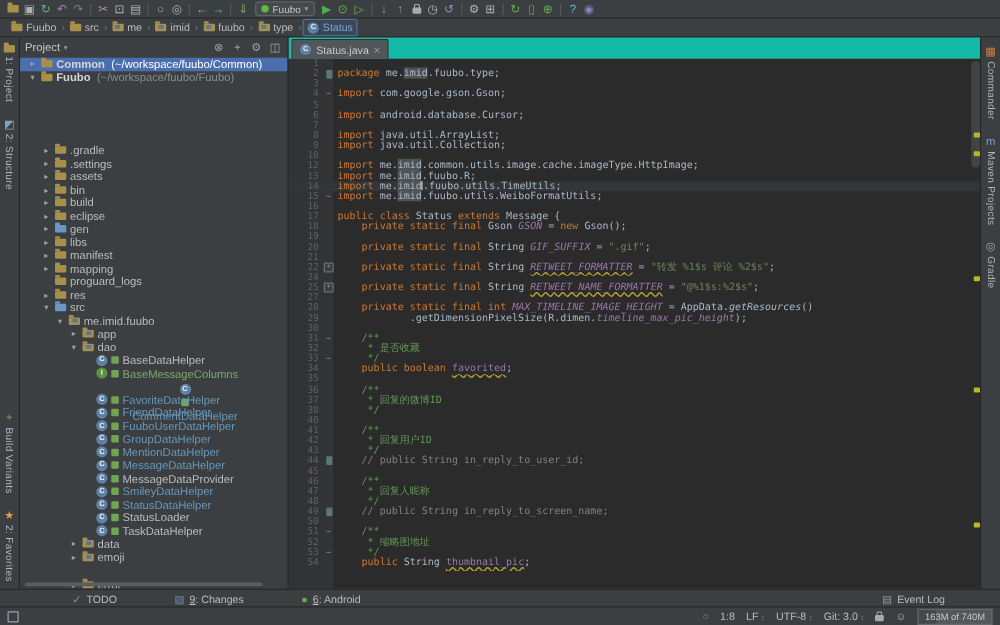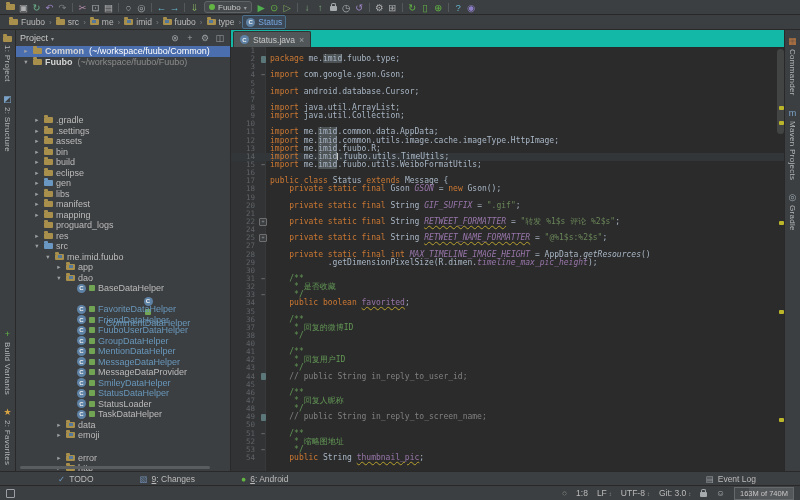--- a/index.html
+++ b/index.html
@@ -362,20 +362,26 @@
             <span class="arrow">▾</span>
             <span class="fo pk"></span>
             <span class="lbl">dao</span>
           </div>
           <div class="tree-row" style="padding-left: 50px;">
             <span class="arrow"></span>
             <span class="ci">C</span>
             <span class="badge"></span>
             <span class="lbl">BaseDataHelper</span>
           </div>
+          <div class="tree-row" style="padding-left: 50px;">
+            <span class="arrow"></span>
+            <span class="ci if">I</span>
+            <span class="badge"></span>
+            <span class="lbl t-g">BaseMessageColumns</span>
+          </div>
           <div class="tree-row" style="padding-left: 50px; flex-direction: column;">
             <span class="arrow"></span>
             <span class="ci">C</span>
             <span class="badge"></span>
             <span class="lbl t-b">CommentDataHelper</span>
           </div>
           <div class="tree-row" style="padding-left: 50px;">
             <span class="arrow"></span>
             <span class="ci">C</span>
             <span class="badge"></span>
@@ -494,21 +500,20 @@
             <div class="code-line"><span class="gut">1</span><span class="fcell"></span><span class="ctext"></span></div>
             <div class="code-line"><span class="gut">2</span><span class="fcell"><span class="vcsmark"></span></span><span class="ctext"><span class="sk">package</span><span class="sd"> me.</span><span class="sd sh">imid</span><span class="sd">.fuubo.type;</span></span></div>
             <div class="code-line"><span class="gut">3</span><span class="fcell"></span><span class="ctext"></span></div>
             <div class="code-line"><span class="gut">4</span><span class="fcell">−</span><span class="ctext"><span class="sk">import</span><span class="sd"> com.google.gson.Gson;</span></span></div>
             <div class="code-line"><span class="gut">5</span><span class="fcell"></span><span class="ctext"></span></div>
             <div class="code-line"><span class="gut">6</span><span class="fcell"></span><span class="ctext"><span class="sk">import</span><span class="sd"> android.database.Cursor;</span></span></div>
             <div class="code-line"><span class="gut">7</span><span class="fcell"></span><span class="ctext"></span></div>
             <div class="code-line"><span class="gut">8</span><span class="fcell"></span><span class="ctext"><span class="sk">import</span><span class="sd"> java.util.ArrayList;</span></span></div>
             <div class="code-line"><span class="gut">9</span><span class="fcell"></span><span class="ctext"><span class="sk">import</span><span class="sd"> java.util.Collection;</span></span></div>
             <div class="code-line"><span class="gut">10</span><span class="fcell"></span><span class="ctext"></span></div>
-            <div class="code-line"><span class="gut">11</span><span class="fcell"></span><span class="ctext"><span class="sk">import</span><span class="sd"> me.</span><span class="sd sh">imid</span><span class="sd">.common.data.AppData;</span></span></div>
             <div class="code-line"><span class="gut">12</span><span class="fcell"></span><span class="ctext"><span class="sk">import</span><span class="sd"> me.</span><span class="sd sh">imid</span><span class="sd">.common.utils.image.cache.imageType.HttpImage;</span></span></div>
             <div class="code-line"><span class="gut">13</span><span class="fcell"></span><span class="ctext"><span class="sk">import</span><span class="sd"> me.</span><span class="sd sh">imid</span><span class="sd">.fuubo.R;</span></span></div>
             <div class="code-line cur"><span class="gut">14</span><span class="fcell"></span><span class="ctext"><span class="sk">import</span><span class="sd"> me.</span><span class="sd sh">imid</span><span class="scaret"></span><span class="sd">.fuubo.utils.TimeUtils;</span></span></div>
             <div class="code-line"><span class="gut">15</span><span class="fcell">−</span><span class="ctext"><span class="sk">import</span><span class="sd"> me.</span><span class="sd sh">imid</span><span class="sd">.fuubo.utils.WeiboFormatUtils;</span></span></div>
             <div class="code-line"><span class="gut">16</span><span class="fcell"></span><span class="ctext"></span></div>
             <div class="code-line"><span class="gut">17</span><span class="fcell"></span><span class="ctext"><span class="sk">public</span><span class="sd"> </span><span class="sk">class</span><span class="sd"> Status </span><span class="sk">extends</span><span class="sd"> Message {</span></span></div>
             <div class="code-line"><span class="gut">18</span><span class="fcell"></span><span class="ctext"><span class="sd">    </span><span class="sk">private</span><span class="sd"> </span><span class="sk">static</span><span class="sd"> </span><span class="sk">final</span><span class="sd"> Gson </span><span class="sf sf">GSON</span><span class="sd"> = </span><span class="sk">new</span><span class="sd"> Gson();</span></span></div>
             <div class="code-line"><span class="gut">19</span><span class="fcell"></span><span class="ctext"></span></div>
             <div class="code-line"><span class="gut">20</span><span class="fcell"></span><span class="ctext"><span class="sd">    </span><span class="sk">private</span><span class="sd"> </span><span class="sk">static</span><span class="sd"> </span><span class="sk">final</span><span class="sd"> String </span><span class="sf sf">GIF_SUFFIX</span><span class="sd"> = </span><span class="ss">".gif"</span><span class="sd">;</span></span></div>
             <div class="code-line"><span class="gut">21</span><span class="fcell"></span><span class="ctext"></span></div>

